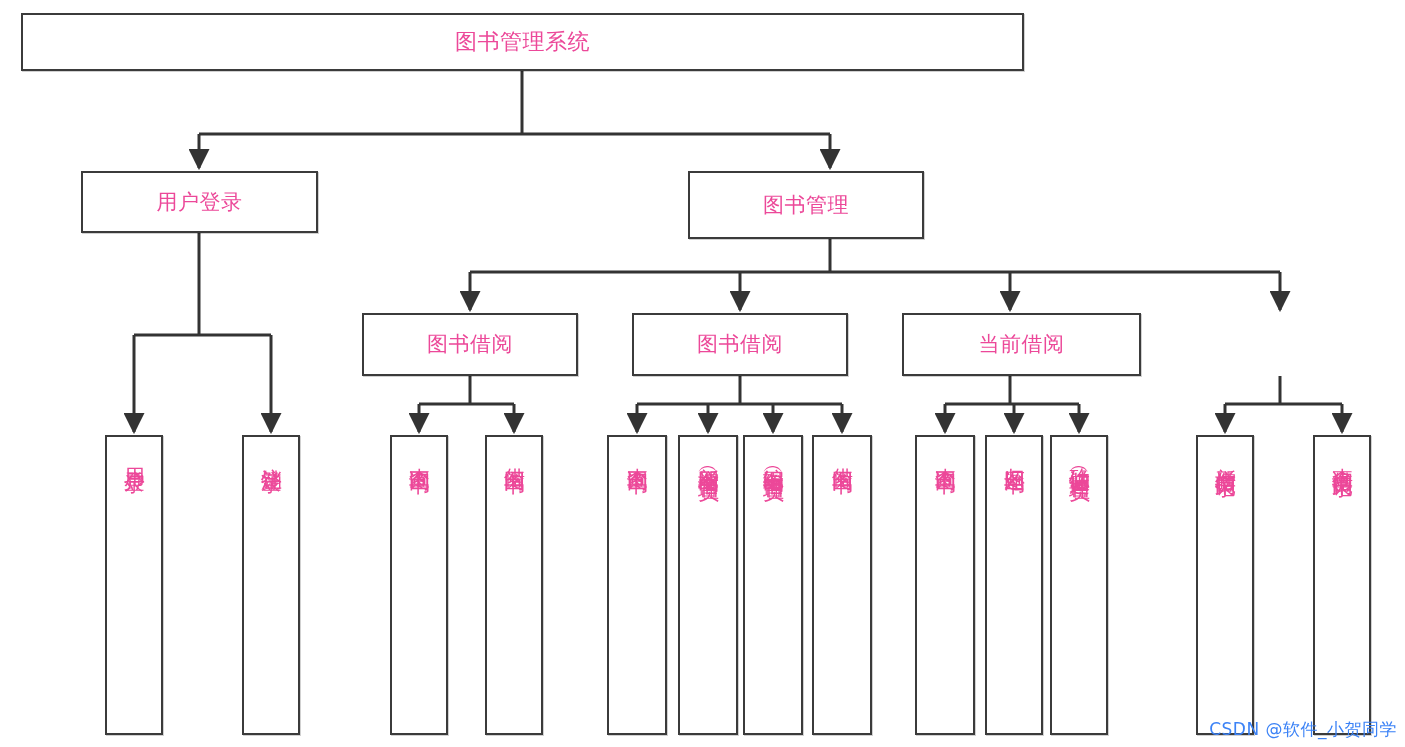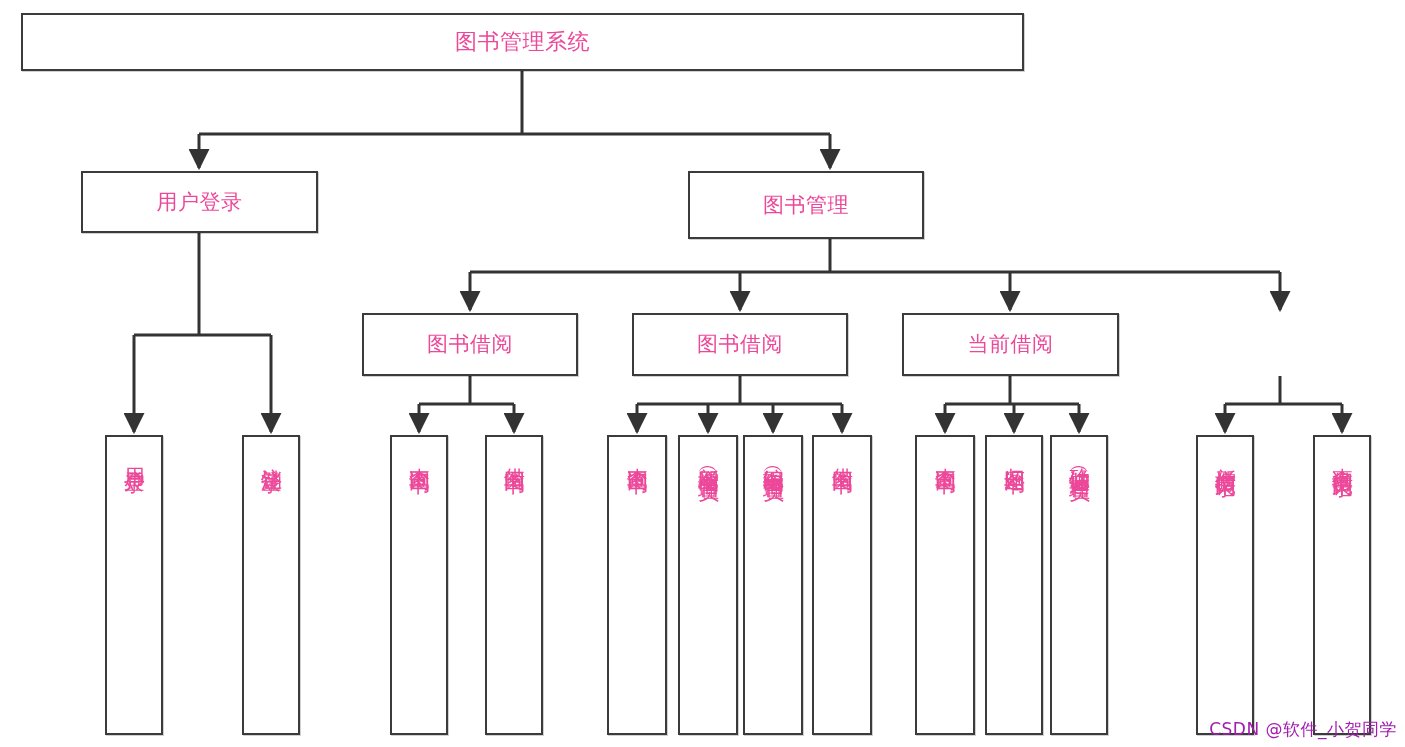--- a/index.html
+++ b/index.html
@@ -64,21 +64,21 @@
     font-size: 21px;
     letter-spacing: 2px;
     line-height: 1;
     white-space: nowrap;
   }
   #watermark {
     position: absolute;
     right: 8px;
     bottom: 6px;
     font-size: 17px;
-    color: #a21caf;
+    color: #3b82f6;
     letter-spacing: 0.5px;
     z-index: 5;
     white-space: nowrap;
     user-select: none;
   }
 </style>
 </head>
 <body>
 
 <div id="diagram-root">
@@ -143,21 +143,21 @@
   <div class="node horiz" style="left:688px; top:171px; width:236px; height:68px;">
     <span class="label">图书管理</span>
   </div>
 
   <div class="node horiz" style="left:362px; top:313px; width:216px; height:63px;">
     <span class="label">图书借阅</span>
   </div>
   <div class="node horiz" style="left:632px; top:313px; width:216px; height:63px;align-items:center;">
     <span class="label">图书借阅</span>
   </div>
-  <div class="node horiz" style="left:902px; top:313px; width:217px; height:63px;justify-content:center;">
+  <div class="node horiz" style="left:902px; top:313px; width:239px; height:63px;justify-content:center;">
     <span class="label">当前借阅</span>
   </div>
 
   <div class="node vert" style="left:105px; top:435px; width:58px; height:300px;">
     <span class="label">用户登录</span>
   </div>
   <div class="node vert" style="left:242px; top:435px; width:58px; height:300px;">
     <span class="label">注销登录</span>
   </div>
 

